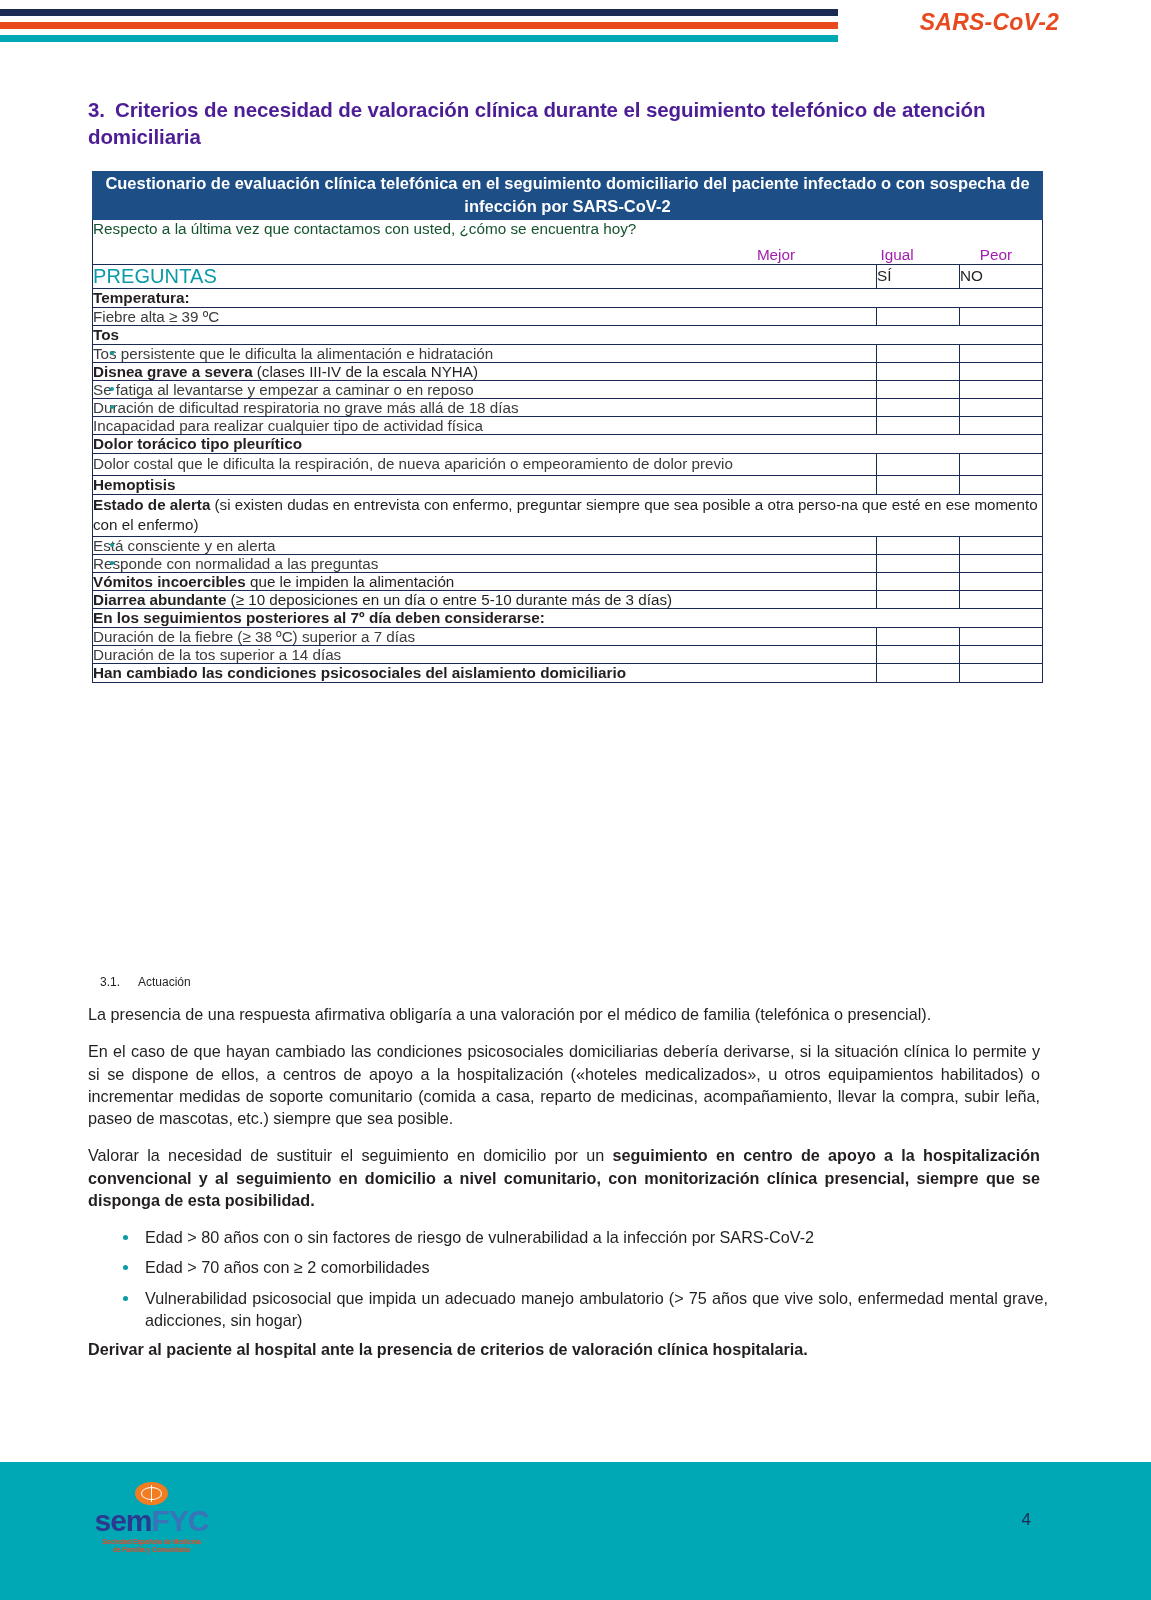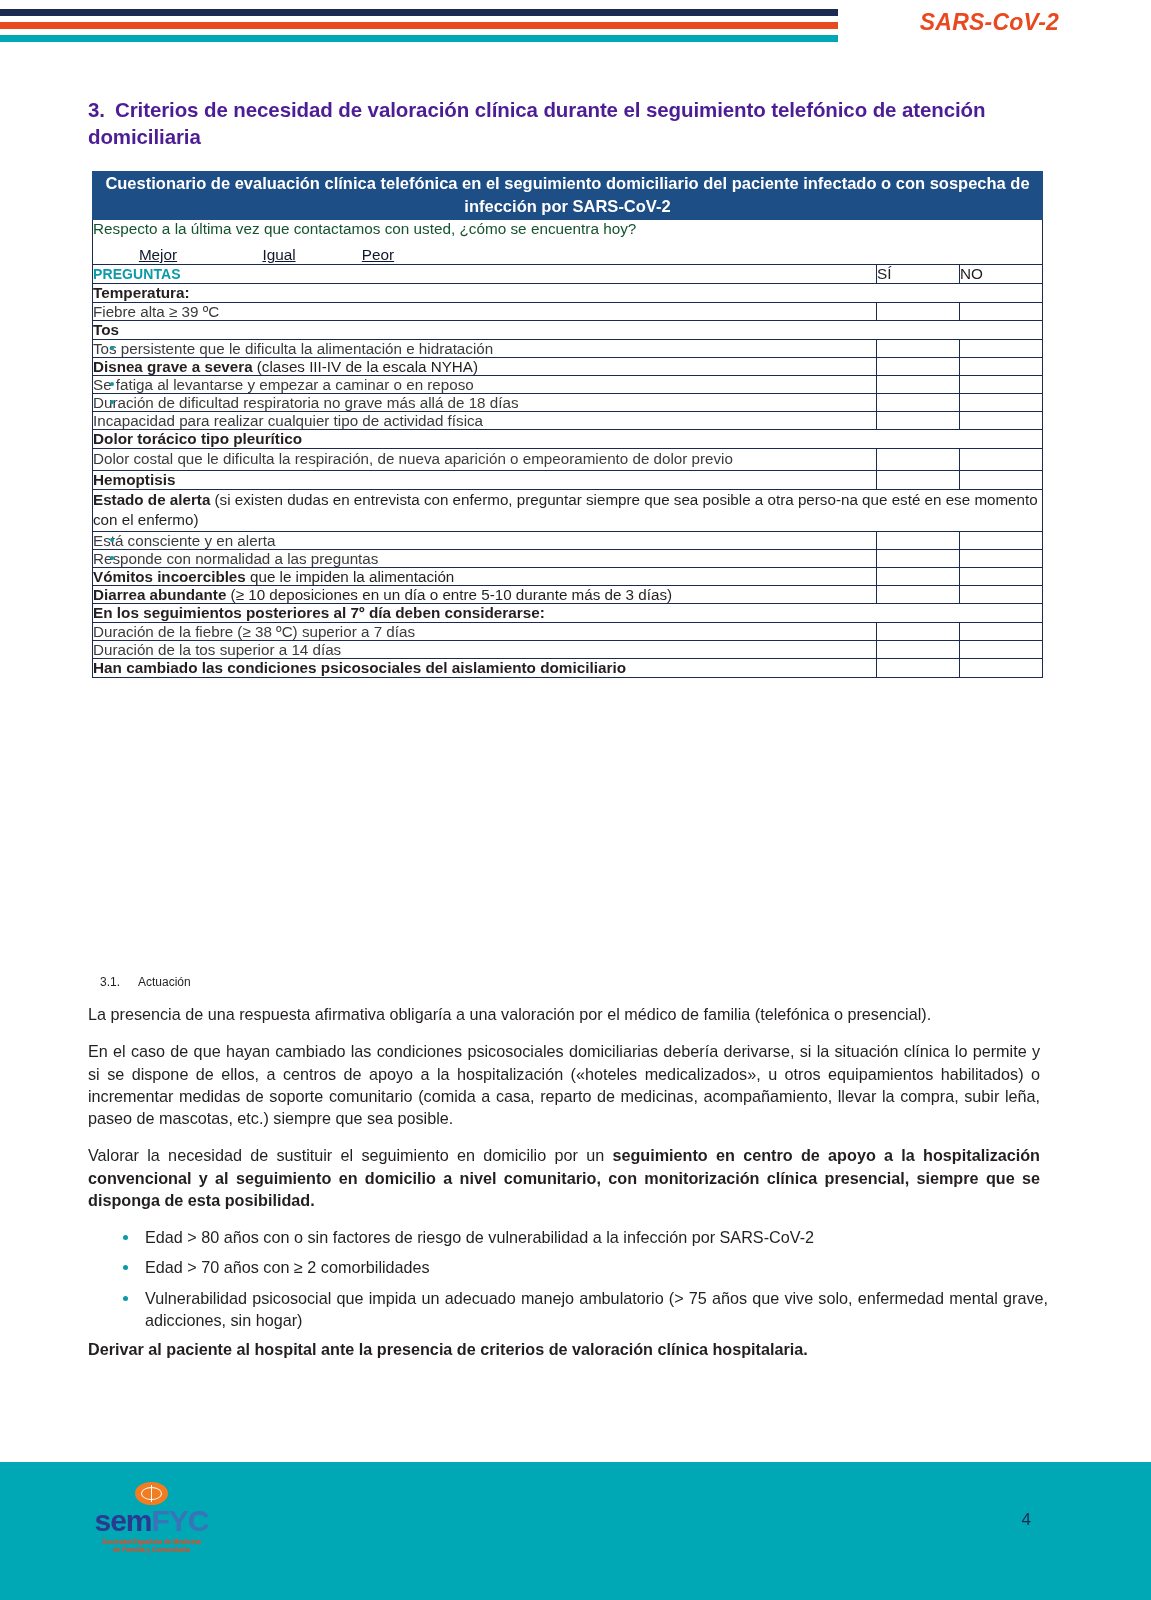--- a/index.html
+++ b/index.html
@@ -47,30 +47,30 @@
   .c-no { width:83px; }
 
   .banner {
     background:#1d4e85; color:#ffffff; font-weight:bold;
     text-align:center; font-size:16.5px; line-height:1.42;
     padding:9px 26px 10px 26px; border:1.4px solid #1d4e85 !important;
   }
   .intro { padding:7px 0 0 10px; font-size:15.3px; color:#14532d; border-bottom:none !important; }
   .scale-row { padding:0 0 5px 0; border-top:none !important; }
   .scale {
-    display:flex; align-items:flex-end;
-    font-size:15.3px; color:#0f172a; padding-right:3px; height:26px;text-decoration:underline;
+    display:flex; justify-content:flex-end; align-items:flex-end;
+    font-size:15.3px; color:#a21caf; padding-right:3px; height:26px;
   }
   .scale span { display:inline-block; text-align:center; }
   .scale .mejor { width:130px; }
   .scale .igual { width:112px; }
   .scale .peor  { width:86px; }
 
   .preguntas {
-    color:#0a9aa8; font-weight:bold; font-size:14px;
+    color:#0a9aa8; font-weight:normal; font-size:20px;
     padding:5px 0 5px 10px; letter-spacing:0.1px;
   }
   .hdr-cell { padding:5px 0 5px 9px; font-size:15.3px; color:#231f20; }
 
   .cat  { font-weight:bold; padding:6px 0 6px 10px; font-size:15.3px; }
   .item { padding:6px 0 6px 10px; font-size:15.2px; color:#3b3b3b; }
   .item-b { padding:6px 0 6px 10px; font-size:15.2px; color:#231f20; }
   .item-b b { color:#231f20; }
   .bul { padding:6px 0 6px 31px; font-size:15.2px; color:#3b3b3b; position:relative; }
   .bul:before {

